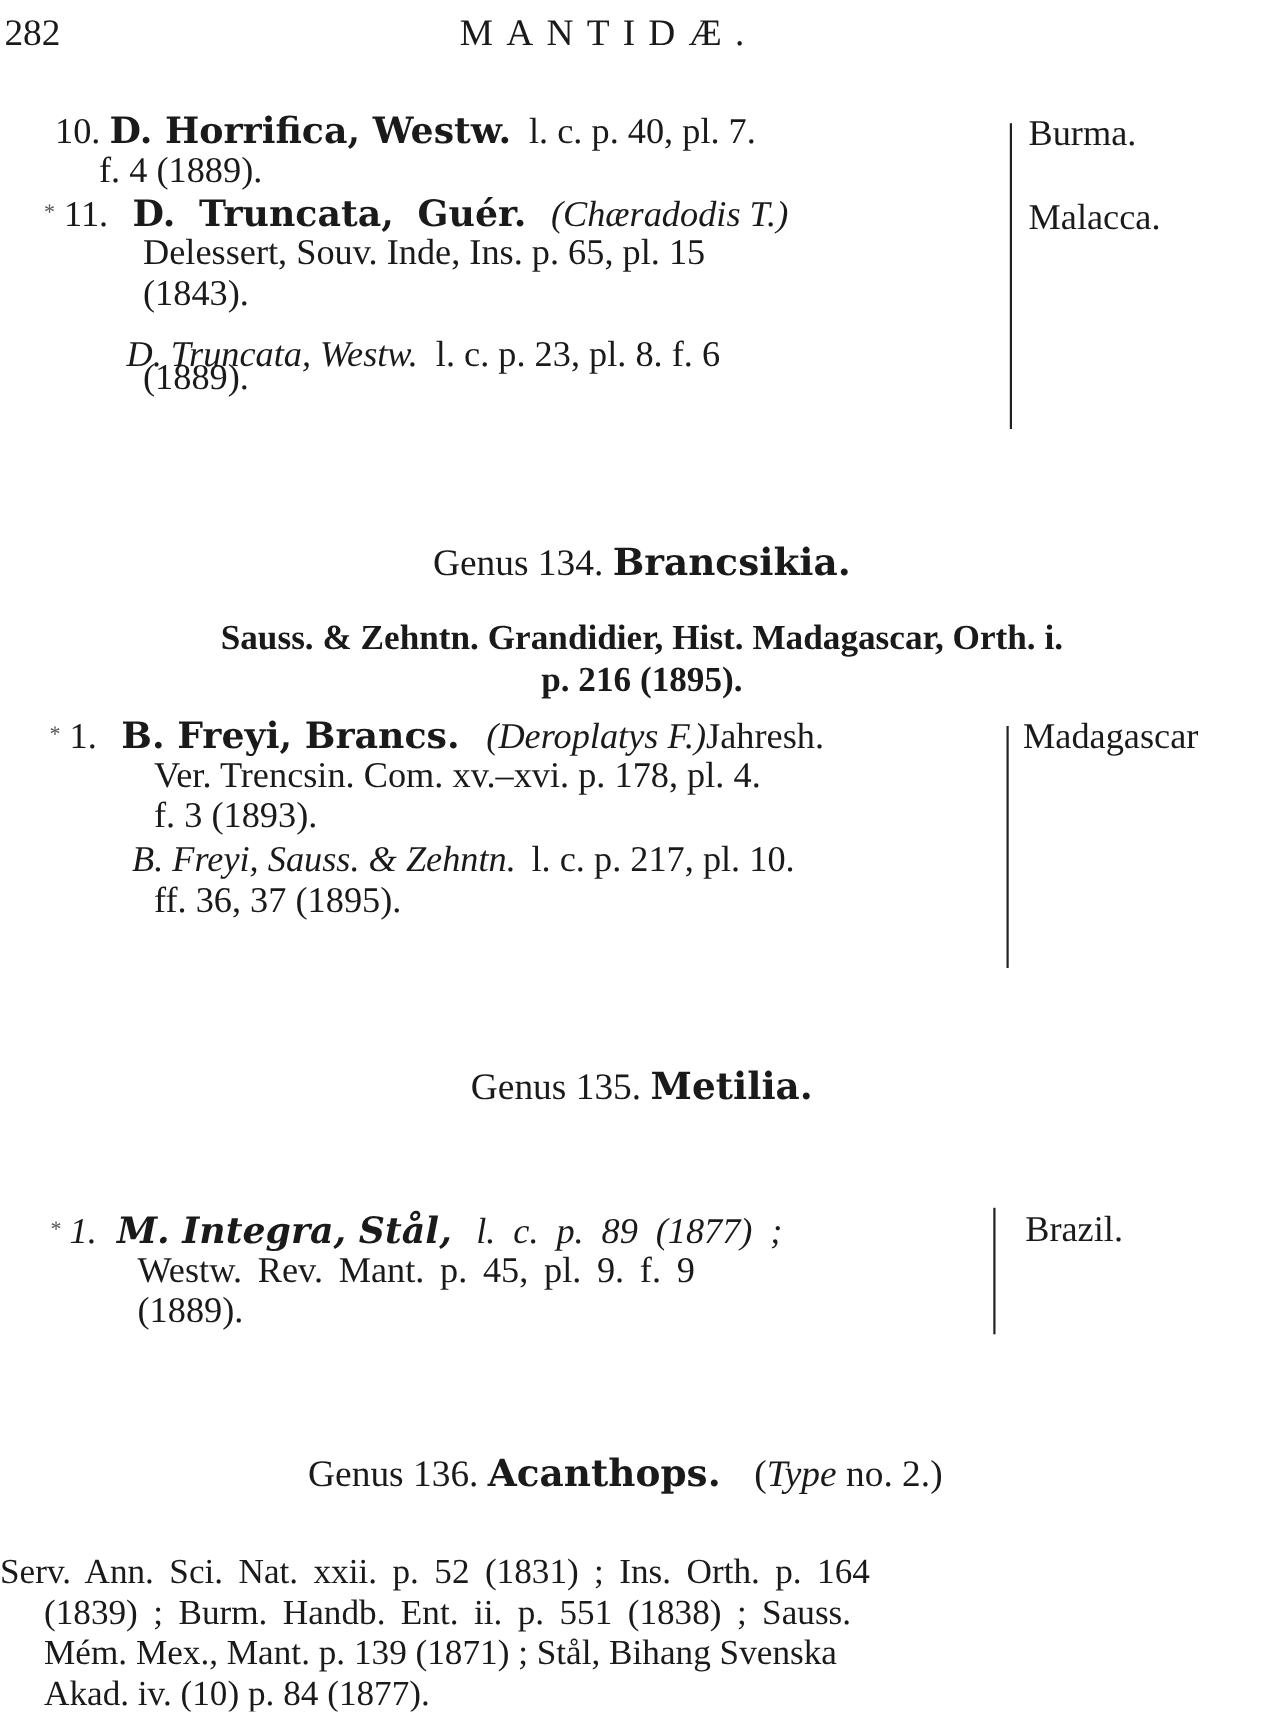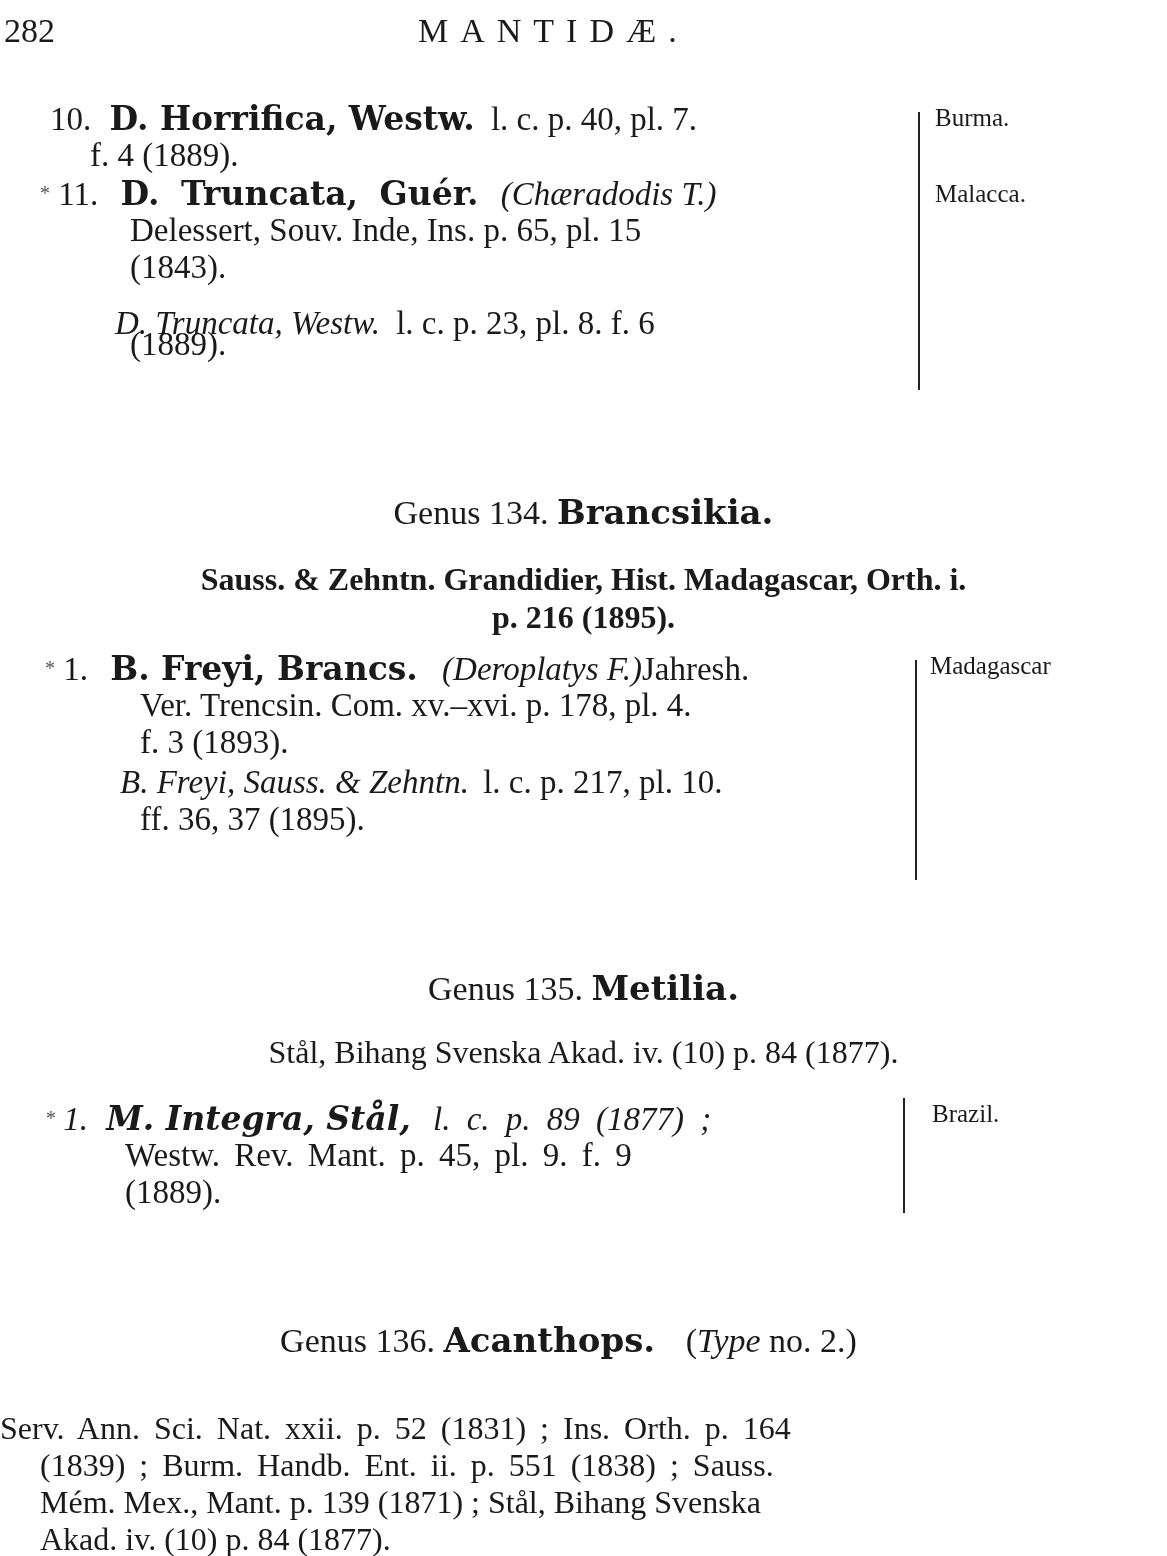--- a/index.html
+++ b/index.html
@@ -10,41 +10,41 @@
     }
     .page { position: absolute; left: 0; top: 0; width: 1011px; height: 1556px; }
     .running-head { position: absolute; top: 8px; left: 0; width: 1167px; height: 50px; font-size: 34px; }
     .page-number { position: absolute; left: 4px; top: 4px; letter-spacing: 0; }
     .running-title { position: absolute; left: 418px; top: 4px; letter-spacing: 12px; }
     .b { font-weight: bold; font-family: "DejaVu Serif", serif; }
     .i { font-style: italic; }
     .entry { position: absolute; font-size: 33px; line-height: 37px; }
     .entry .ln { position: absolute; white-space: nowrap; }
     .rule { position: absolute; width: 2px; background: #222; }
-    .locality { position: absolute; font-size: 25px; white-space: nowrap; }
+    .locality { position: absolute; font-size: 33px; white-space: nowrap; }
     .genus-head { position: absolute; left: 0; width: 1167px; text-align: center; font-size: 34px; white-space: nowrap; }
     .genus-head .gname { font-weight: bold; font-family: "DejaVu Serif", serif; font-size: 34px; }
     .cite { position: absolute; left: 0; width: 1167px; text-align: center; font-size: 32px; line-height: 38px; white-space: nowrap; }
     .para { position: absolute; font-size: 32px; line-height: 37px; white-space: nowrap; margin-top: 28px; }
     .star { font-size: 20px; vertical-align: top; color: #555; }
   </style>
 </head>
 <body>
 
 <div class="page">
 
   <div class="running-head">
     <span class="page-number">282</span>
     <span class="running-title">MANTIDÆ.</span>
   </div>
 
   <div class="entry" style="left:50px; top:100px;">
     <div class="ln" style="left:0; top:0;">
       <span>10.</span>
-      <span class="b" style="margin-left:10px;">D. Horrifica, Westw.</span>
+      <span class="b" style="">D. Horrifica, Westw.</span>
       <span style="margin-left:8px;">l. c. p. 40, pl. 7.</span>
     </div>
     <div class="ln" style="left:40px; top:37px;">f. 4 (1889).</div>
   </div>
 
   <div class="entry" style="left:40px; top:175px;">
     <div class="ln" style="left:0; top:0;">
       <span class="star">*</span>
       <span>11.</span>
       <span class="b" style="margin-left:14px; word-spacing:10px;">D. Truncata, Guér.</span>
@@ -87,23 +87,20 @@
     </div>
     <div class="ln" style="left:95px; top:151px;">ff. 36, 37 (1895).</div>
   </div>
   <div class="rule" style="left:915px; top:660px; height:220px;"></div>
   <div class="locality" style="left:930px; top:652px;">Madagascar</div>
 
   <div class="genus-head" style="top:968px;">
     <span>Genus 135.</span>
     <span class="gname">Metilia.</span>
   </div>
-  <div class="cite" style="top:1033px;">
-    <div>Stål, Bihang Svenska Akad. iv. (10) p. 84 (1877).</div>
-  </div>
 
   <div class="entry" style="left:45px; top:1100px;">
     <div class="ln" style="left:0; top:0;font-style:italic;">
       <span class="star">*</span>
       <span>1.</span>
       <span class="b" style="margin-left:10px;">M. Integra, Stål,</span>
       <span style="margin-left:14px; word-spacing:8px;">l. c. p. 89 (1877) ;</span>
     </div>
     <div class="ln" style="left:80px; top:37px; word-spacing:6px;">Westw. Rev. Mant. p. 45, pl. 9. f. 9</div>
     <div class="ln" style="left:80px; top:74px;">(1889).</div>

